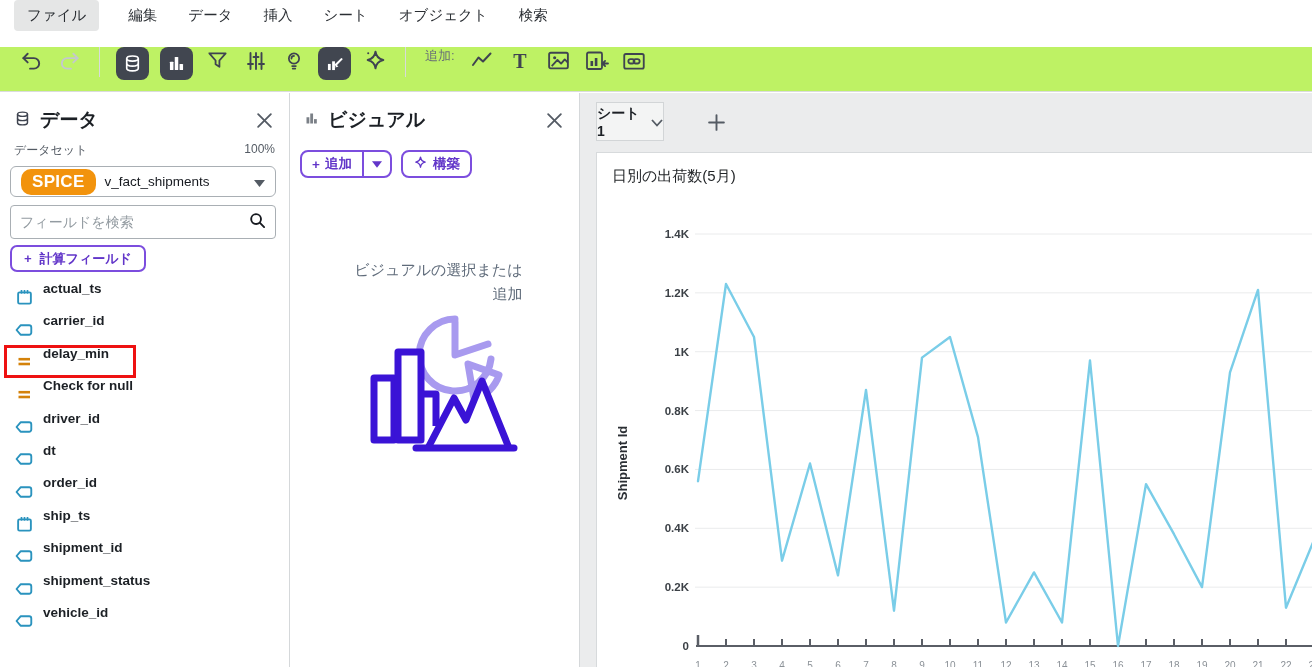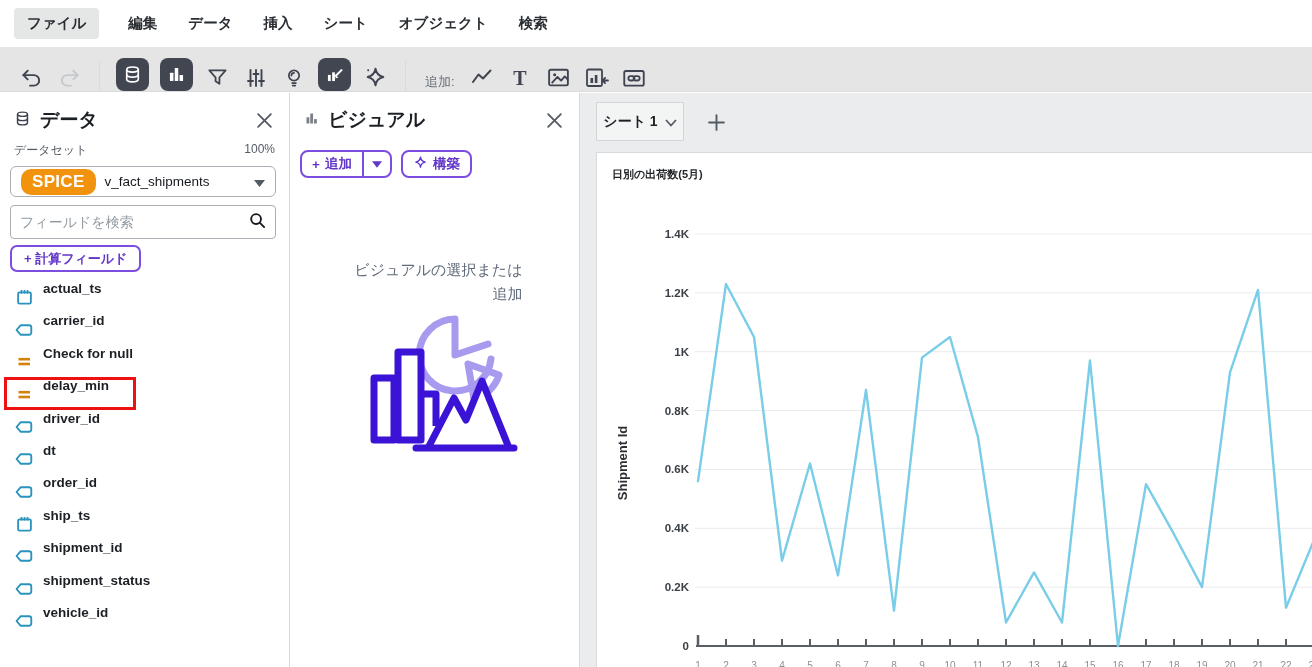--- a/index.html
+++ b/index.html
@@ -5,28 +5,28 @@
   :root{
     --accent:#6236C9; --accent-border:#7C4DDE; --spice:#F2930D;
     --field-blue:#2A93BE; --measure-orange:#D4820A; --hl-red:#EE1111;
     --dark:#414650; --line-blue:#7ACDE8;
   }
   *{box-sizing:border-box;margin:0;padding:0}
   html,body{width:1312px;height:667px;overflow:hidden;background:#fff;
     font-family:"Liberation Sans",sans-serif;color:#16191f;position:relative}
 
   
-  .menubar{display:flex;align-items:center;height:47px;padding-left:14px;gap:27px;
-    font-size:14.5px;font-weight:700;color:#2a2e33;background:#fff}
+  .menubar{display:flex;align-items:flex-start;height:47px;padding-left:14px;gap:27px;
+    font-size:14.5px;font-weight:400;color:#2a2e33;background:#fff}
   .menu-item{padding:6px 2px;white-space:nowrap;cursor:default}
   .menu-item.active{background:#E5E6E6;border-radius:4px;padding:6px 13px}
 
   
-  .toolbar{display:flex;align-items:flex-end;height:45px;padding-left:18px;gap:11px;
-    border-bottom:1px solid #DADCDD;background:#e5e5e5}
+  .toolbar{display:flex;align-items:flex-start;height:45px;padding-left:18px;gap:11px;
+    border-bottom:1px solid #DADCDD;background:#bef264}
   .tb-icon{width:27px;height:27px;display:flex;align-items:center;justify-content:center}
   .tb-dark{width:33px;height:33px;background:var(--dark);border-radius:8px;
     display:flex;align-items:center;justify-content:center}
   .tb-sep{width:1px;height:30px;background:#D8DADB;margin:0 5px}
   .tb-add-label{font-size:13px;color:#697077;margin:0 3px;font-weight:400}
 
   
   .main{position:absolute;top:93px;left:0;right:0;bottom:0;display:flex}
   .panel{position:relative;background:#fff;border-right:1px solid #D5D8DA;flex:0 0 auto}
   .data-panel{width:290px}
@@ -46,49 +46,49 @@
     padding:3px 11px;border-radius:10px;letter-spacing:.3px}
   .ds-name{font-size:13.5px;font-weight:400}
   .ds-caret{margin-left:auto}
   .search-box{position:absolute;top:112px;left:10px;width:266px;height:30px;border:1px solid #A9AFB4;
     border-radius:4px;display:flex;align-items:center;padding:16px 9px;background:#fff}
   .search-box input{border:none;outline:none;flex:1;font-size:14px;color:#16191f;
     font-family:"Liberation Sans",sans-serif}
   .search-box input::placeholder{color:#939BA1}
   .calc-btn{position:absolute;top:152px;left:10px;height:27px;padding:0 12px;border:2px solid var(--accent-border);
     border-radius:7px;background:#fff;color:var(--accent);font-size:13px;font-weight:700;
-    display:flex;align-items:center;cursor:pointer;font-family:Liberation Sans, sans-serif}
+    display:flex;align-items:center;cursor:pointer;font-family:Liberation Mono, monospace}
   .field-list{position:absolute;top:188px;left:0;right:0}
   .field-row{position:relative;height:32.4px;display:flex;gap:10px;
     padding-left:15px;cursor:pointer}
   .field-label{font-size:13.5px;font-weight:600;color:#1c2025}
   .field-icon{width:18px;display:flex;align-items:center;justify-content:center}
   .hl-box{position:absolute;left:4px;top:-1px;width:132px;height:33px;
     border:3px solid var(--hl-red);pointer-events:none}
 
   
   .vp-buttons{position:absolute;top:57px;left:10px;display:flex;gap:9px}
   .vp-btn{height:28px;border:2px solid var(--accent-border);border-radius:8px;background:#fff;
     display:flex;align-items:center;color:var(--accent);font-size:13.5px;font-weight:700;cursor:pointer}
   .vp-btn .seg{padding:0 10px;display:flex;align-items:center;gap:5px;height:100%}
   .vp-btn .seg.caret-seg{border-left:2px solid var(--accent-border);padding:0 8px}
   .vp-placeholder{position:absolute;top:165px;left:50%;transform:translateX(-50%);width:176px;
     text-align:right;font-size:15px;color:#5F6B7A;line-height:1.6}
   .vp-illustration{position:absolute;top:205px;left:62px}
 
   
   .sheet-area{position:relative;flex:1;background:#EBECED;overflow:hidden}
-  .sheet-tab{position:absolute;top:9px;left:16px;width:88px;height:39px;background:#F3F4F4;
+  .sheet-tab{position:absolute;top:9px;left:16px;width:68px;height:39px;background:#F3F4F4;
     border:1px solid #D2D5D7;display:flex;align-items:center;justify-content:center;gap:7px;cursor:pointer}
   .sheet-tab-label{font-size:14px;font-weight:700;color:#1c2025}
   .add-sheet{position:absolute;top:17px;left:124px;width:24px;height:24px;display:flex;
     align-items:center;justify-content:center;cursor:pointer}
   .visual-card{position:absolute;top:59px;left:16px;width:742px;height:560px;background:#fff;
     border:1px solid #D7DADC}
-  .chart-title{position:absolute;top:14px;left:15px;font-size:11px;font-weight:700;color:#232629}
+  .chart-title{position:absolute;top:14px;left:15px;font-size:15px;font-weight:400;color:#232629}
   .chart-wrap{position:absolute;inset:0}
 </style>
 </head>
 <body>
 
 <header class="menubar" id="menubar">
     <div class="menu-item active">ファイル</div>
     <div class="menu-item">編集</div>
     <div class="menu-item">データ</div>
     <div class="menu-item">挿入</div>
@@ -264,32 +264,32 @@
           </span>
       <span class="field-label">carrier_id</span>
     </div>
         <div class="field-row">
       <span class="field-icon">
             <svg width="15" height="13" viewBox="0 0 15 13">
               <line x1="1.5" y1="4.2" x2="13" y2="4.2" stroke="#D4820A" stroke-width="2.6"></line>
               <line x1="1.5" y1="9" x2="13" y2="9" stroke="#D4820A" stroke-width="2.6"></line>
             </svg>
           </span>
-      <span class="field-label">Check for null</span>
-    </div>
+      <span class="field-label">delay_min</span>
+    <span class="hl-box"></span>
+        </div>
         <div class="field-row">
       <span class="field-icon">
             <svg width="15" height="13" viewBox="0 0 15 13">
               <line x1="1.5" y1="4.2" x2="13" y2="4.2" stroke="#D4820A" stroke-width="2.6"></line>
               <line x1="1.5" y1="9" x2="13" y2="9" stroke="#D4820A" stroke-width="2.6"></line>
             </svg>
           </span>
-      <span class="field-label">delay_min</span>
-    <span class="hl-box"></span>
-        </div>
+      <span class="field-label">Check for null</span>
+    </div>
         <div class="field-row">
       <span class="field-icon">
             <svg width="18" height="14" viewBox="0 0 21 15">
               <path d="M6.5 2 H16.5 a2.5 2.5 0 0 1 2.5 2.5 v6 a2.5 2.5 0 0 1 -2.5 2.5 H6.5 L1.8 7.5 Z" fill="none" stroke="#2A93BE" stroke-width="2.2" stroke-linejoin="round"></path>
             </svg>
           </span>
       <span class="field-label">driver_id</span>
     </div>
         <div class="field-row">
       <span class="field-icon">

